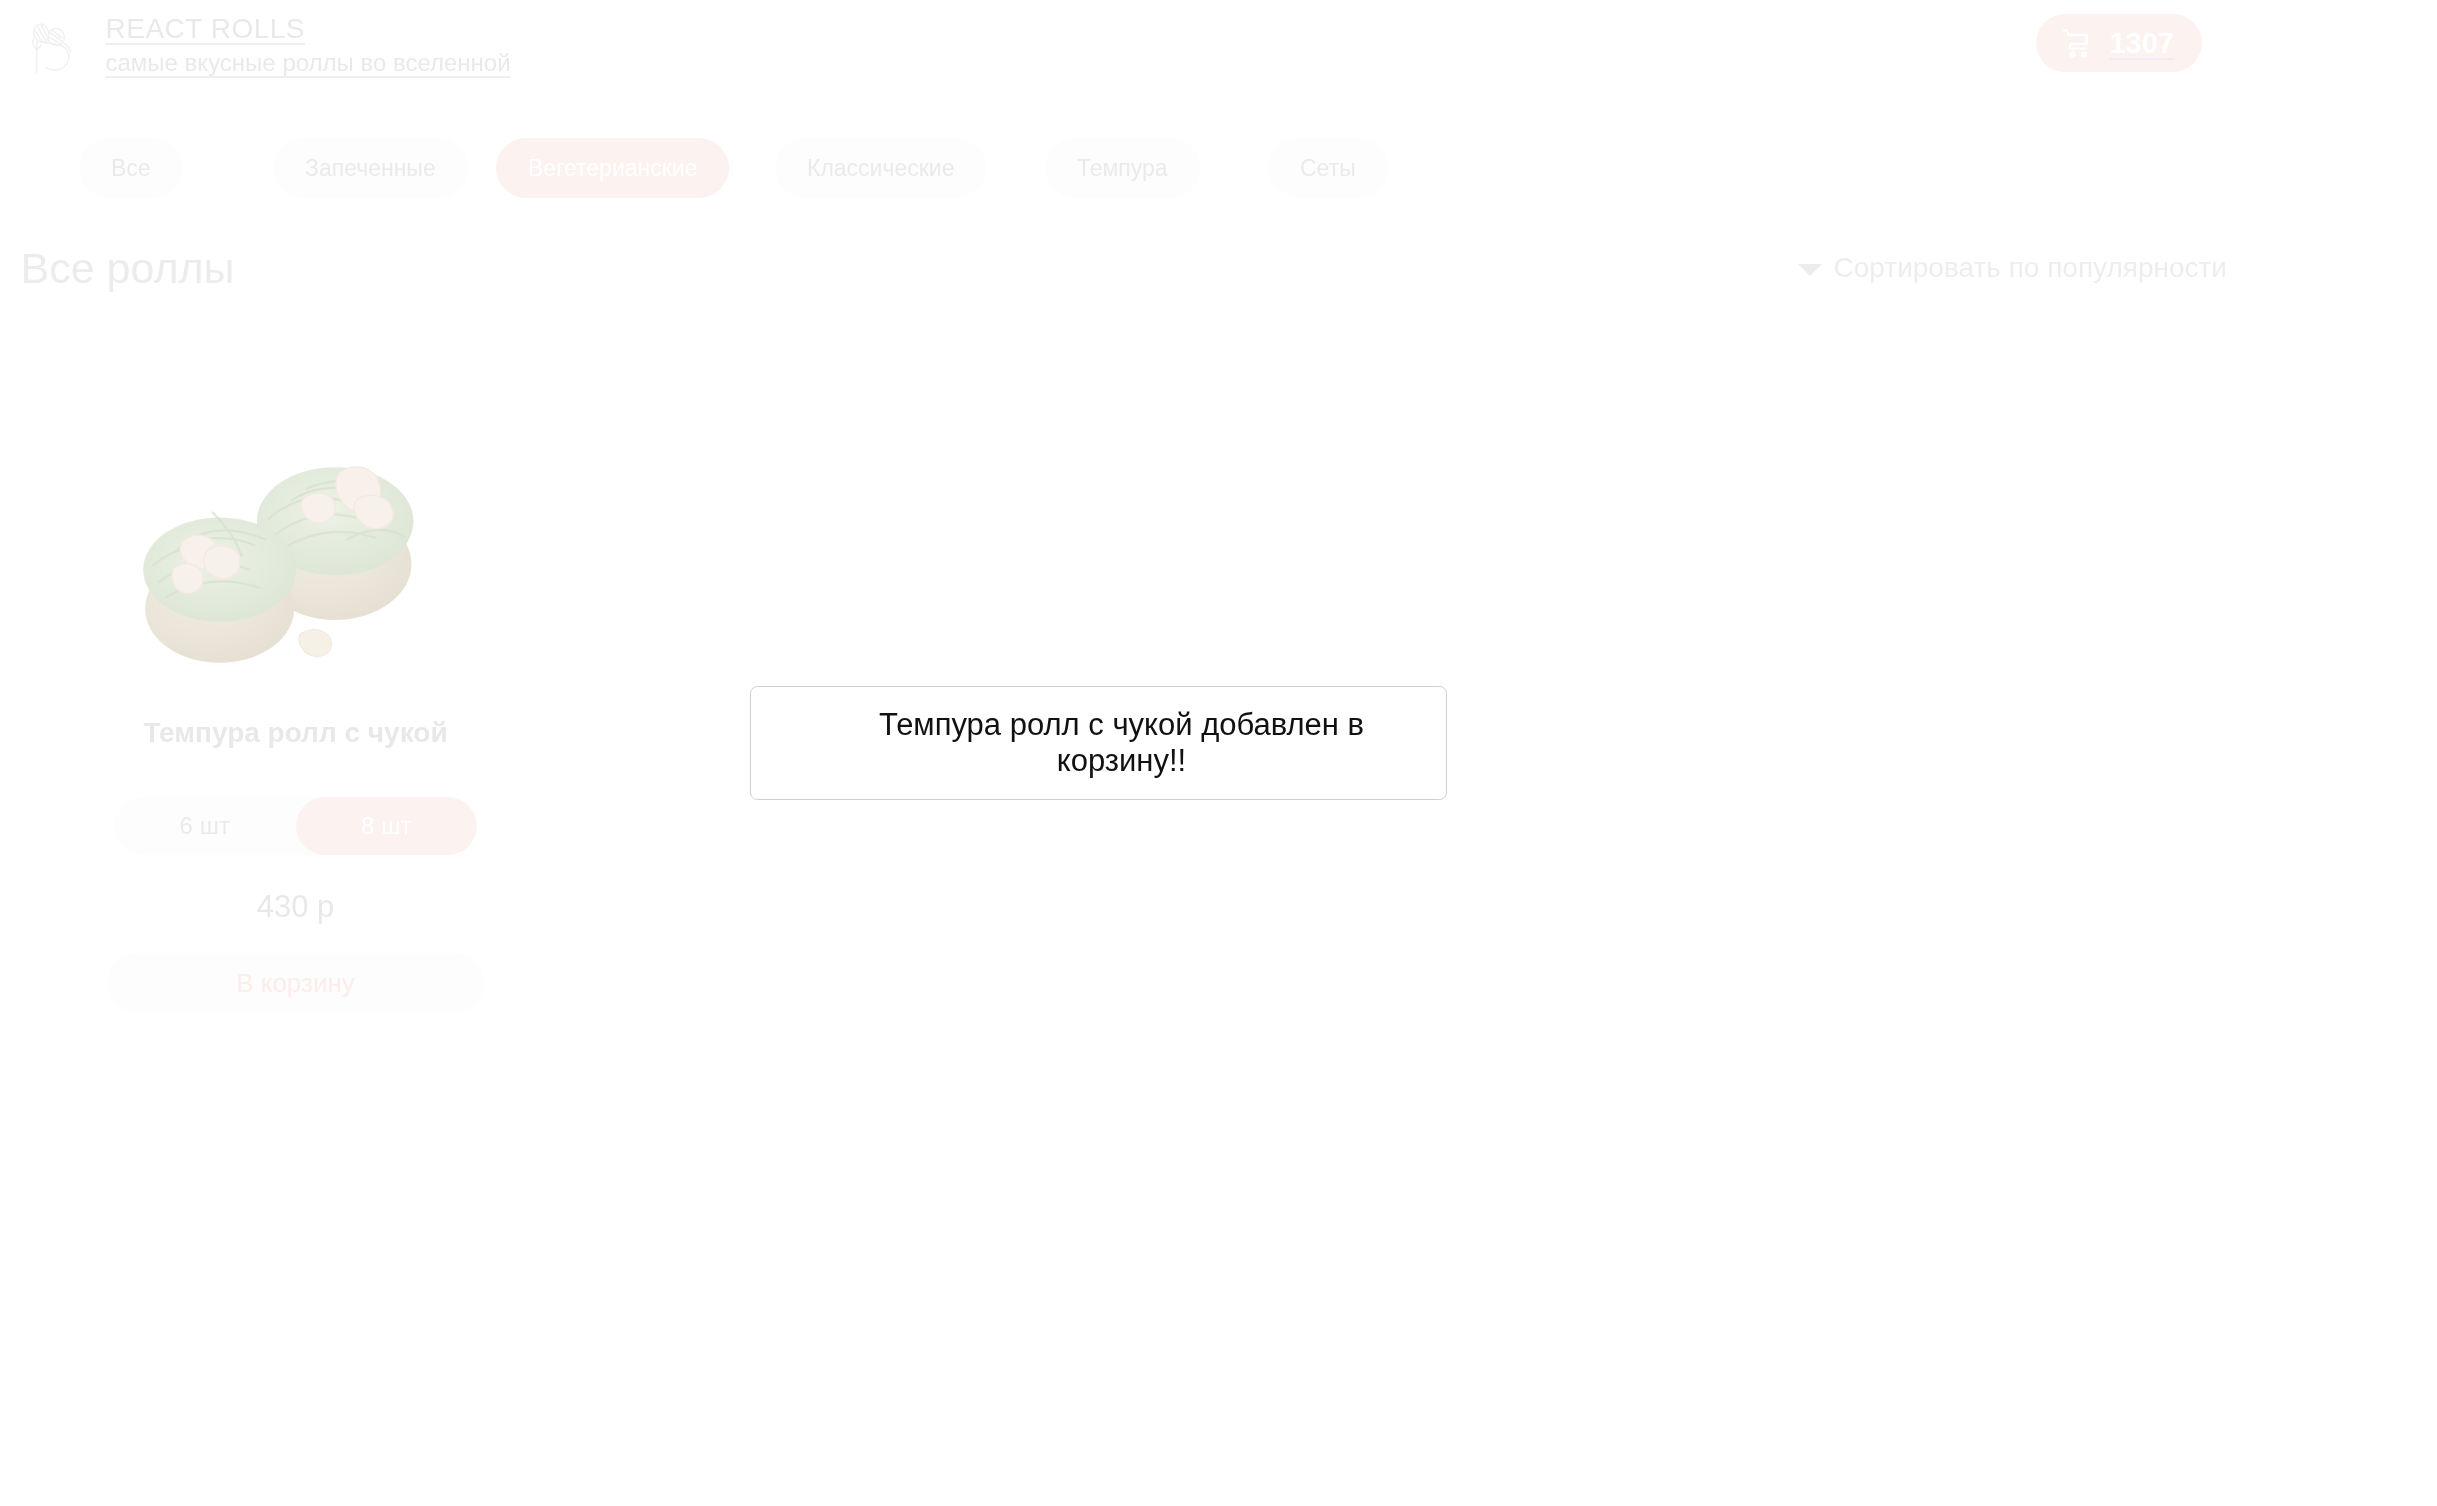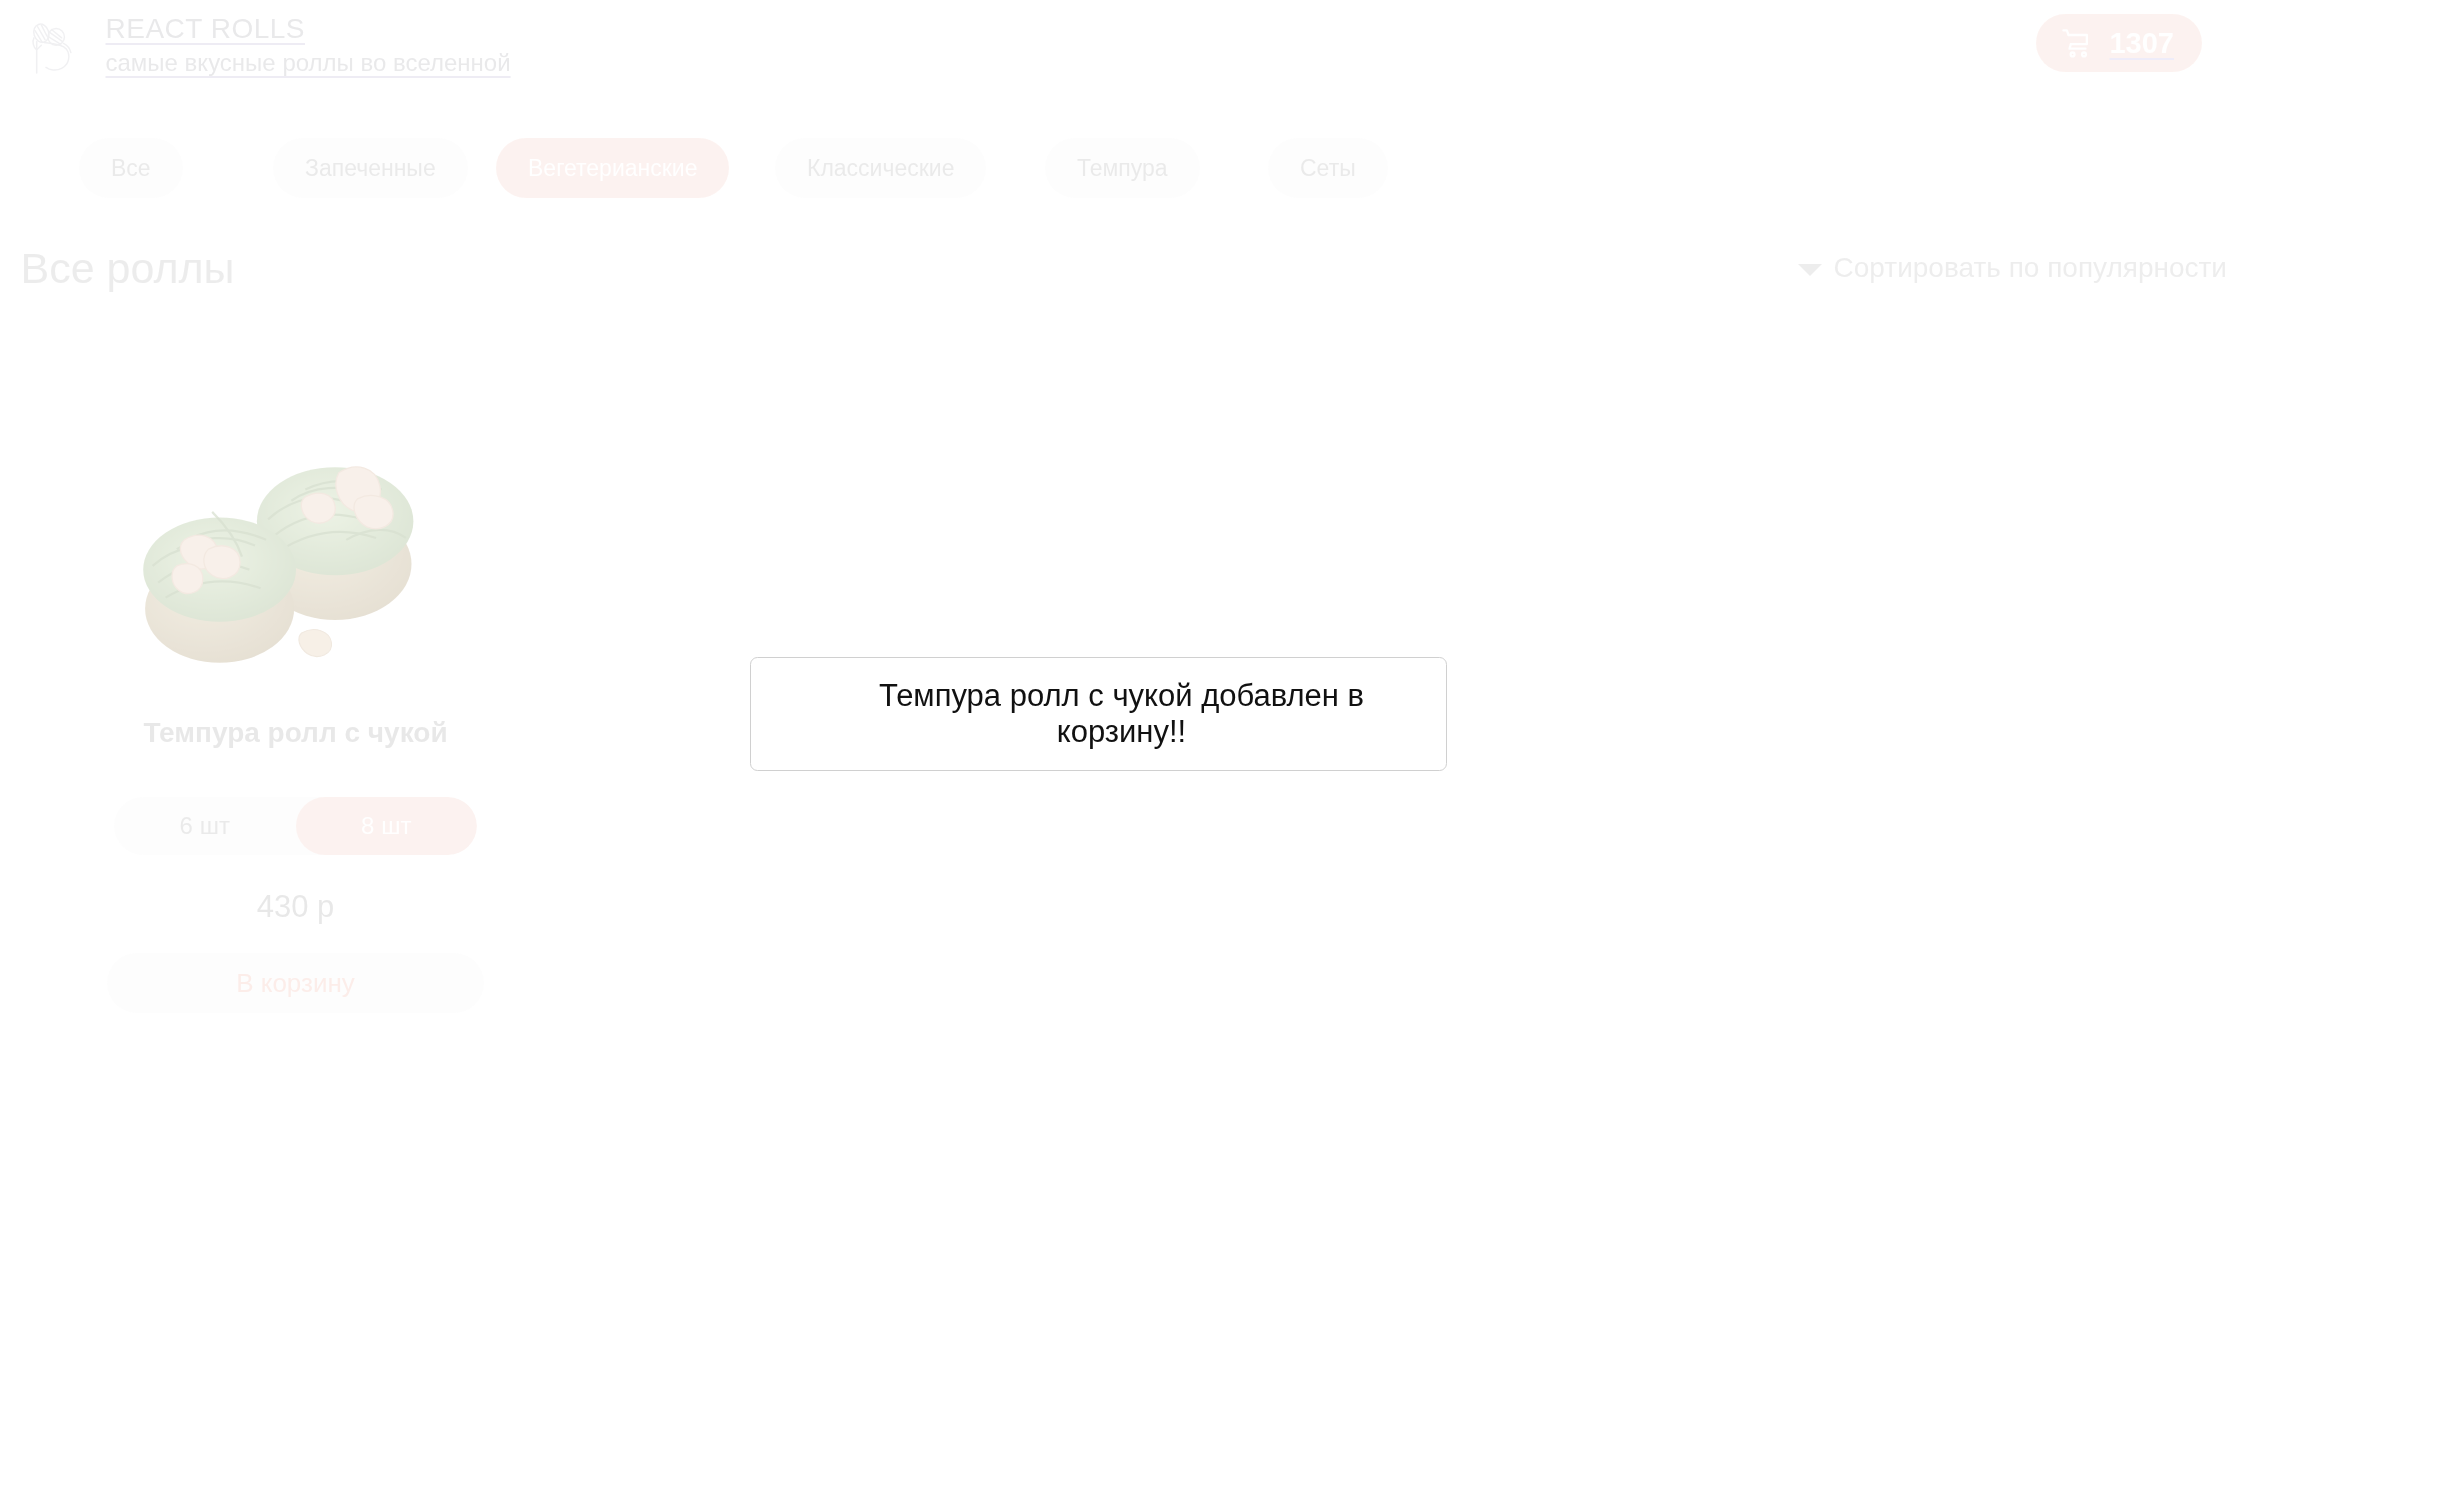--- a/index.html
+++ b/index.html
@@ -226,21 +226,21 @@
     color: #fbc3b7;
     font-size: 26px;
     font-family: "Liberation Sans", sans-serif;
     cursor: pointer;
   }
 
   
   .alert-dialog {
     position: absolute;
     left: 750px;
-    top: 657px;
+    top: 686px;
     width: 697px;
     height: 114px;
     background: #ffffff;
     border: 1.9px solid #d0d0d0;
     border-radius: 7.4px;
     display: flex;
     align-items: center;
     justify-content: center;
     padding-left: 46px;
   }

